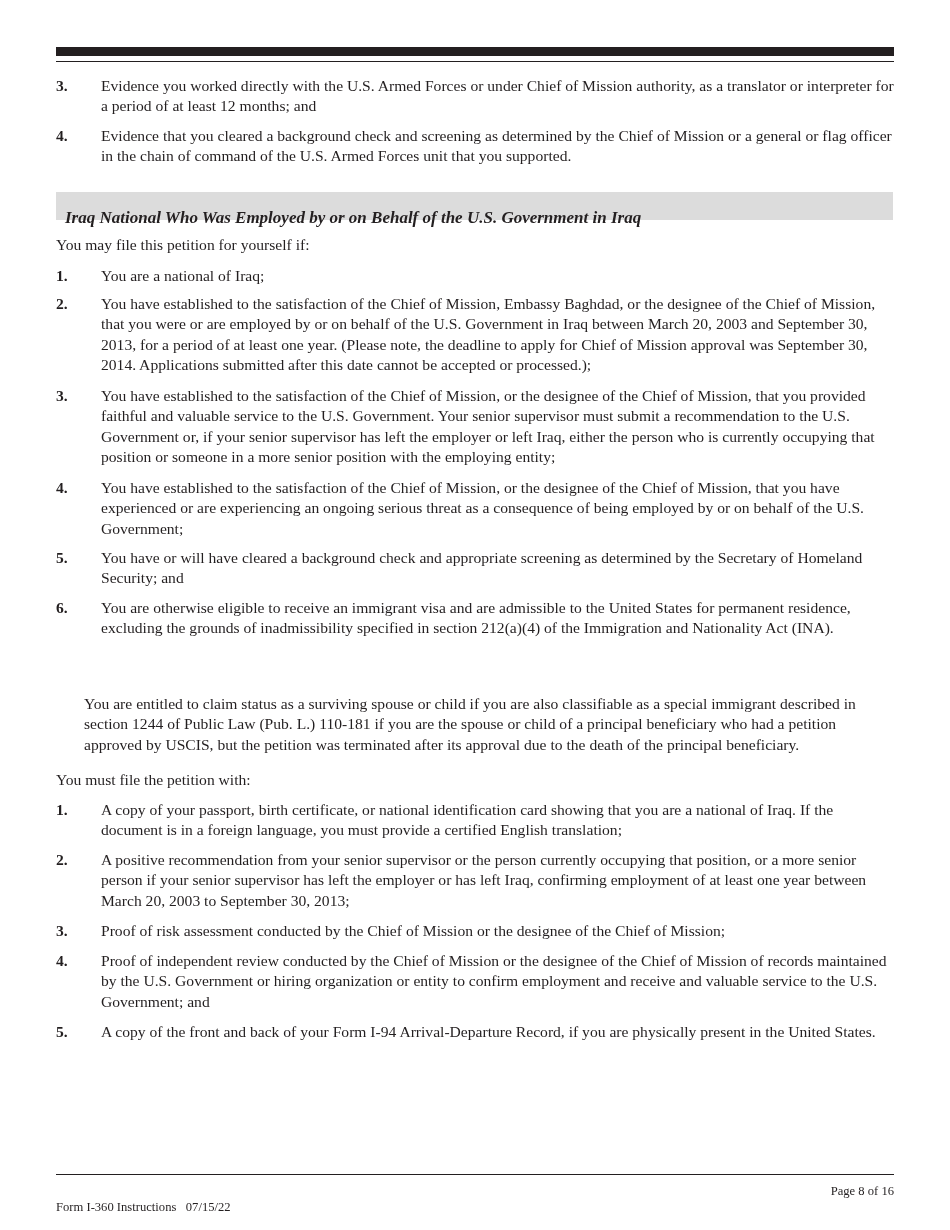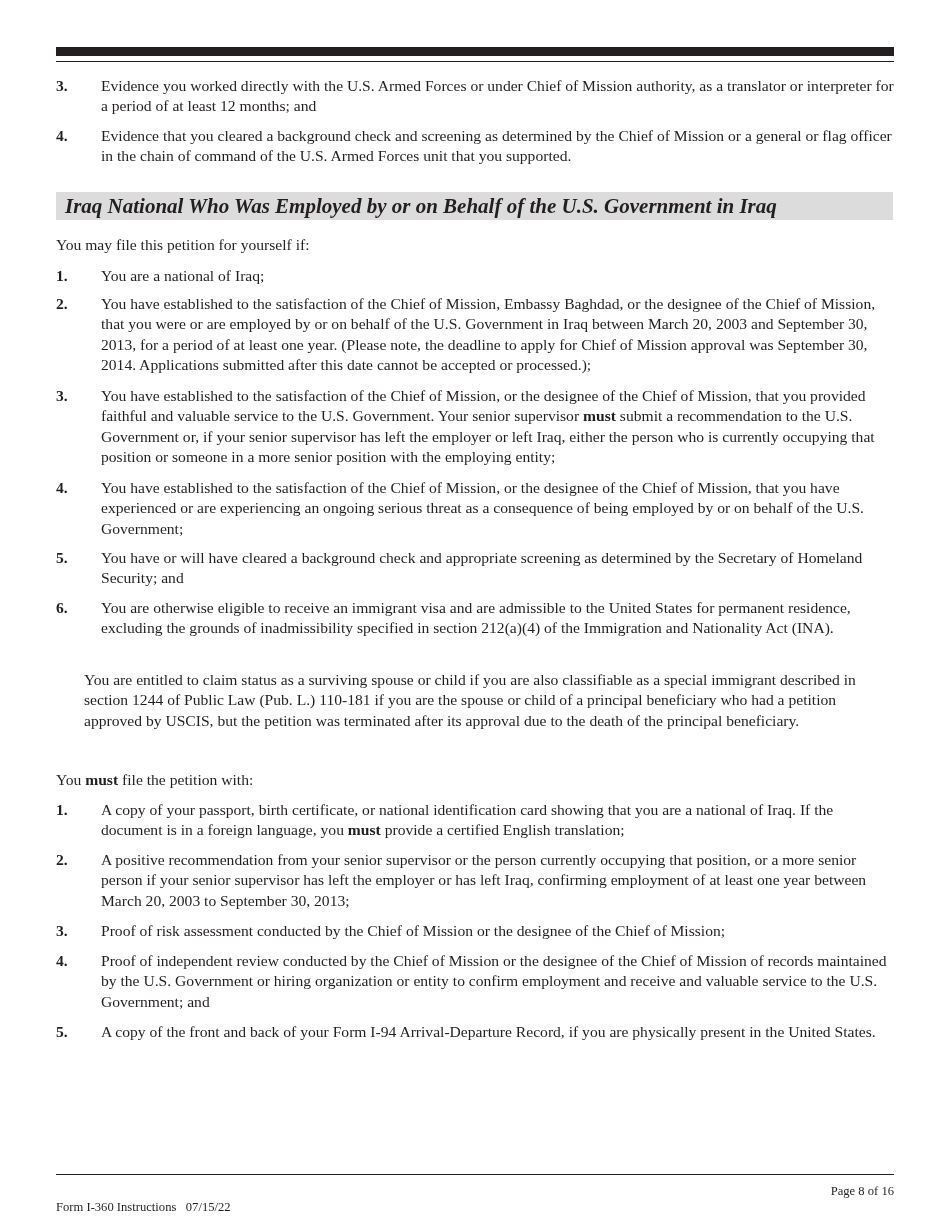--- a/index.html
+++ b/index.html
@@ -10,24 +10,24 @@
     font-size: 15.6px;
     line-height: 20.4px;
   }
   .top-bar { position: absolute; left: 56px; top: 47px; width: 838px; height: 9px; background: #231f20; }
   .top-rule { position: absolute; left: 56px; top: 61px; width: 838px; height: 1px; background: #231f20; }
   .content { position: absolute; left: 56px; top: 0; width: 838px; }
   .blk { position: absolute; left: 0; width: 838px; }
   .item { position: absolute; left: 0; width: 838px; }
   .item .num { position: absolute; left: 0; top: 0; font-weight: bold; width: 28px; }
   .item .txt { margin-left: 45px; display: block; }
-  .indent { margin-left: 28px; display: block; }
+  .indent { margin-left: 28px; display: block; margin-top: 24px; }
   .band { position: absolute; left: 56px; top: 192px; width: 837px; height: 28px; background: #dcdcdc; }
-  .band-title { position: absolute; left: 9px; top: 4px; font-weight: bold; font-style: italic; font-size: 21px; line-height: 20px; white-space: nowrap; text-align: right; }
-  b { font-weight: bold; }
+  .band-title { position: absolute; left: 9px; top: 16px; font-weight: bold; font-style: italic; font-size: 17px; line-height: 20px; white-space: nowrap; text-align: right; }
+  b { font-weight: normal; }
   .foot-rule { position: absolute; left: 56px; top: 1174px; width: 838px; height: 1px; background: #231f20; }
   .foot-left { position: absolute; left: 56px; top: 1183px; font-size: 12.6px; line-height: 16px; white-space: pre; margin-top: 16px; }
   .foot-right { position: absolute; right: 56px; top: 1183px; font-size: 12.6px; line-height: 16px; margin-left: 7px; }
 </style>
 </head>
 <body>
 
 <div class="top-bar"></div>
 <div class="top-rule"></div>
 

